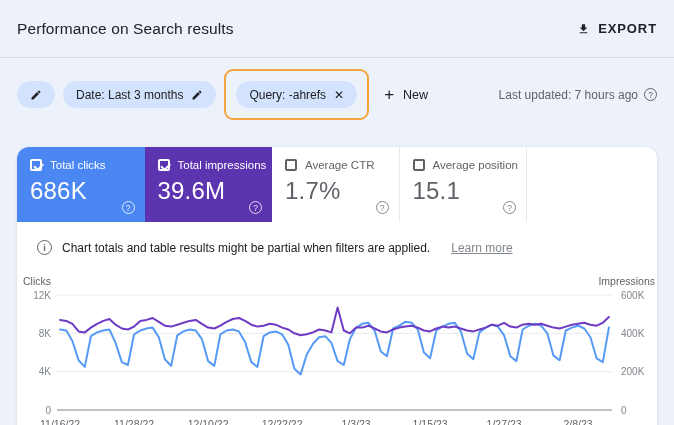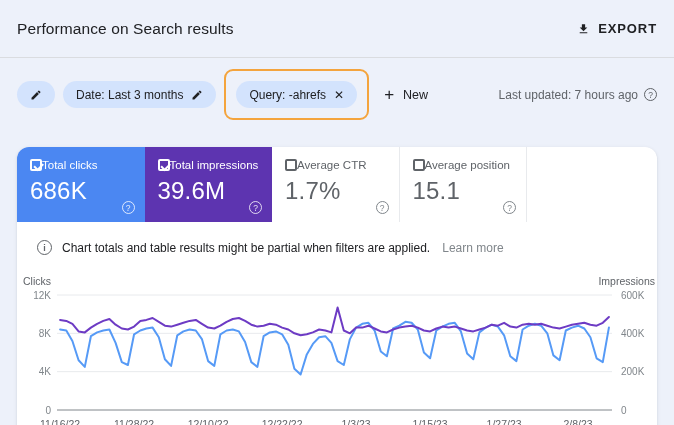--- a/index.html
+++ b/index.html
@@ -61,21 +61,21 @@
   }
 
   
   .metrics { display:flex; height:75px; }
   .metric-card {
     position:relative; width:127.5px; padding:12px 0 0 13px; cursor:pointer;
     background:#fff; color:var(--text_gray);
   }
   .metric-card:first-child { border-radius:12px 0 0 0; }
   .metric-card.bordered { border-right:1px solid var(--grid); }
-  .card-top { display:flex; align-items:center; gap:0; }
+  .card-top { display:flex; align-items:center; gap:8px; }
   .cb {
     position:relative; width:12px; height:12px; border:2px solid var(--text_gray);
     border-radius:2px; flex:0 0 auto;
   }
   .metric-card.checked .cb { border-color:#fff; }
   .metric-card.checked .cb::after {
     content:""; position:absolute; left:1.5px; top:2px; width:7px; height:3.5px;
     border-left:2px solid #fff; border-bottom:2px solid #fff; transform:rotate(-45deg);
   }
   .card-label { font-size:11.5px; }
@@ -90,21 +90,21 @@
 
   
   .notice {
     margin:18px 0 0 20px; display:flex; align-items:center; gap:10px; font-size:12px;
   }
   .info-circle {
     width:15px; height:15px; border:1.5px solid var(--text_gray); border-radius:50%;
     color:var(--text_gray); font-size:9px; font-weight:700; font-style:normal;
     display:flex; align-items:center; justify-content:center; flex:0 0 auto;
   }
-  .notice .learn-more { color:var(--text_light); cursor:pointer; margin-left:2px; }
+  .notice .learn-more { color:var(--text_light); text-decoration:underline; cursor:pointer; margin-left:11px; }
 
   
   .chart-wrap { margin-top:22px; }
   .chart-wrap svg { display:block; }
 </style>
 </head>
 <body>
 
 <div class="page">
 

